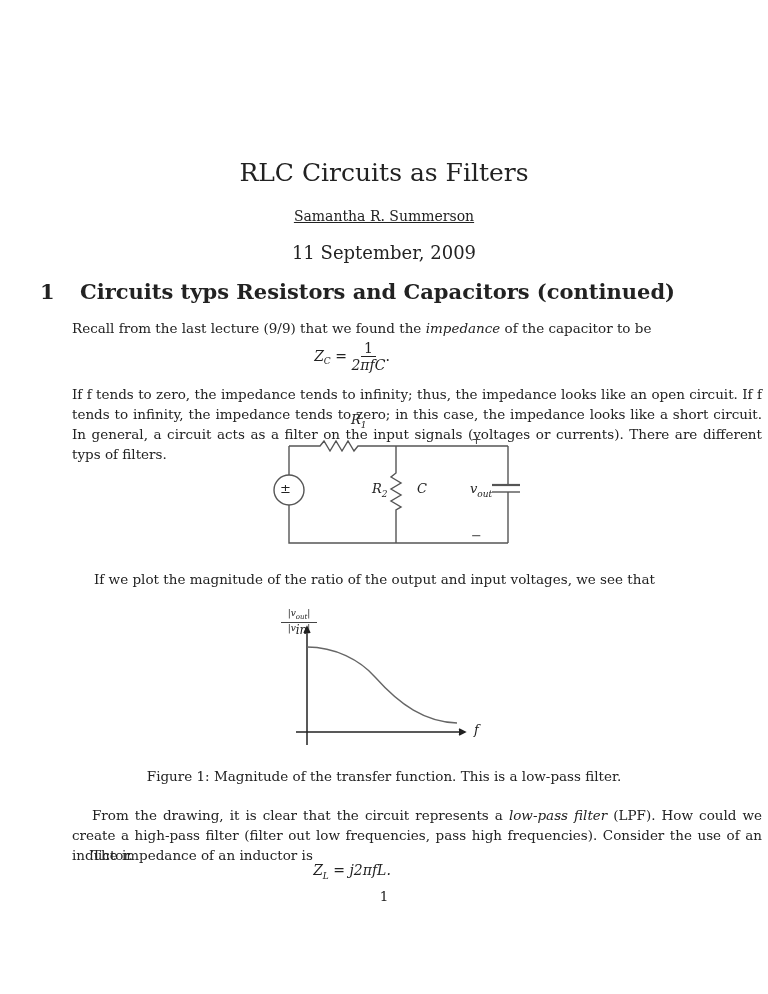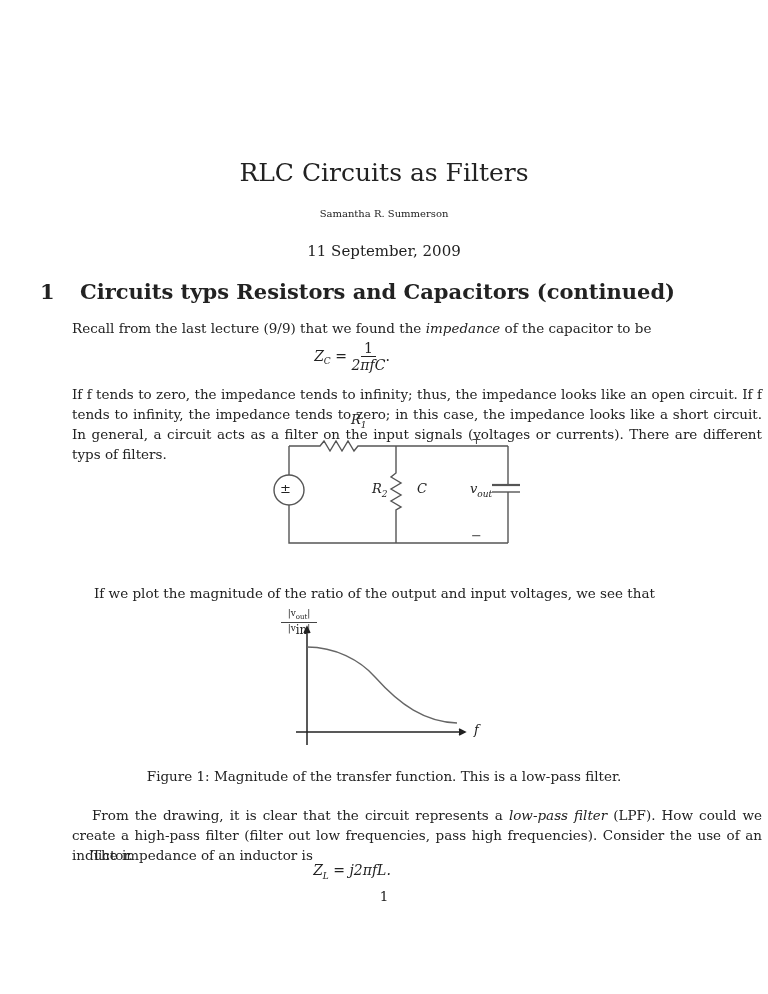--- a/index.html
+++ b/index.html
@@ -4,22 +4,22 @@
 <style>
   html, body { margin: 0; padding: 0; background: #ffffff; }
   body {
     width: 768px; height: 994px; position: relative; overflow: hidden;
     font-family: "DejaVu Serif", "Liberation Serif", serif;
     color: #222;
   }
   .abs { position: absolute; }
   .center { left: 0; width: 768px; text-align: center; }
   .title { top: 158px; font-size: 25px; }
-  .author { top: 208px; font-size: 10px; }
-  .date { top: 242px; font-size: 15px; text-align: center; }
+  .author { top: 208px; font-size: 14px; text-decoration: underline; }
+  .date { top: 242px; font-size: 18px; text-align: center; }
   .section { top: 279px; left: 40px; font-size: 21px; font-weight: bold; }
   .section .num { display: inline-block; width: 40px; }
   .para { left: 40px; width: 690px; font-size: 13.5px; line-height: 20px; text-align: justify; margin-left: 32px; }
   .para em { font-style: italic; }
   .eq { left: 0; width: 704px; text-align: center; font-size: 14px; font-style: italic; }
   .frac { display: inline-flex; flex-direction: column; align-items: center; vertical-align: middle; font-style: normal; }
   .frac .n { padding: 0 3px; border-bottom: 1px solid #222; line-height: 16px; }
   .frac .d { line-height: 16px; font-style: italic; }
   .caption { top: 768px; font-size: 13.5px; }
   .pagenum { top: 888px; font-size: 13.5px; }
@@ -69,23 +69,23 @@
 <div class="abs" style="left:0; top:440px; width:768px; height:110px;">
   <span class="abs" style="left:351px; top:-28px; font-style:italic; font-size:13px;"><span>R</span><sub>1</sub></span>
   <span class="abs" style="left:280px; top:41px; font-size:13px;">±</span>
   <span class="abs" style="left:372px; top:41px; font-style:italic; font-size:13px;"><span>R</span><sub>2</sub></span>
   <span class="abs" style="left:417px; top:41px; font-style:italic; font-size:13px;">C</span>
   <span class="abs" style="left:470px; top:41px; font-style:italic; font-size:13px;"><span>v</span><sub>out</sub></span>
   <span class="abs" style="left:471px; top:-8px; font-size:13px; color:#444;">+</span>
   <span class="abs" style="left:471px; top:88px; font-size:13px; color:#444;">−</span>
 </div>
 
-<div class="abs para" style="top:583px; left:62px; width:668px;">If we plot the magnitude of the ratio of the output and input voltages, we see that</div>
+<div class="abs para" style="top:569px; left:62px; width:668px;">If we plot the magnitude of the ratio of the output and input voltages, we see that</div>
 
-<div class="abs" style="left:281px; top:608px; font-size:9px; text-align:center; width:36px;">
+<div class="abs" style="left:281px; top:608px; font-style:italic; font-size:9px; text-align:center; width:36px;">
   <div style="border-bottom:1px solid #444; line-height:10px;"><span>|v</span><sub style="font-size:7px">out</sub>|</div>
   <div style="line-height:10px;"><span>|v</span><sub style="font-size:12px">in</sub>|</div>
 </div>
 <svg class="abs" style="left:290px; top:625px;" width="180" height="125" viewBox="0 0 180 125">
   <g stroke="#222" stroke-width="1.5" fill="none">
     <path d="M17 120 L17 3"></path>
     <path d="M14 8 L17 2 L20 8" fill="#222"></path>
     <path d="M6 107 L175 107"></path>
     <path d="M169 104 L175 107 L169 110" fill="#222"></path>
   </g>

